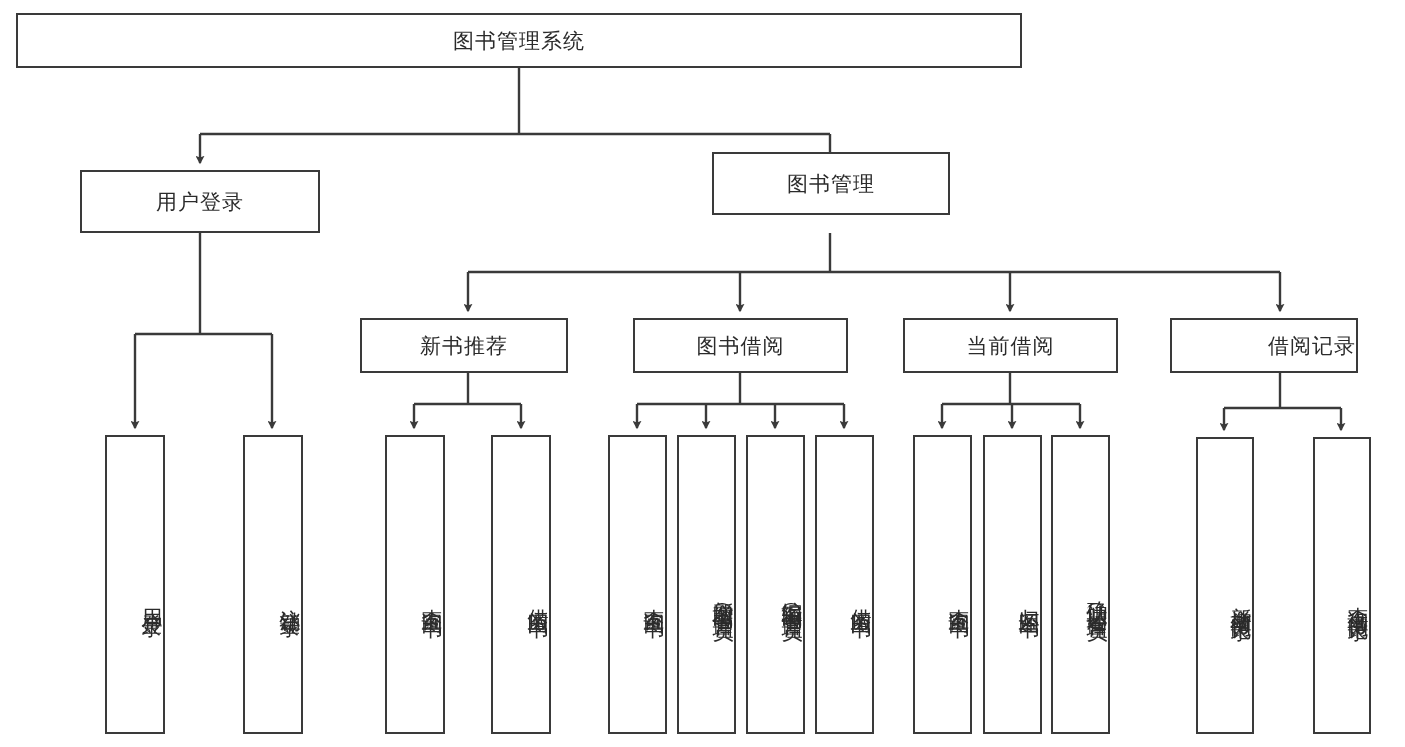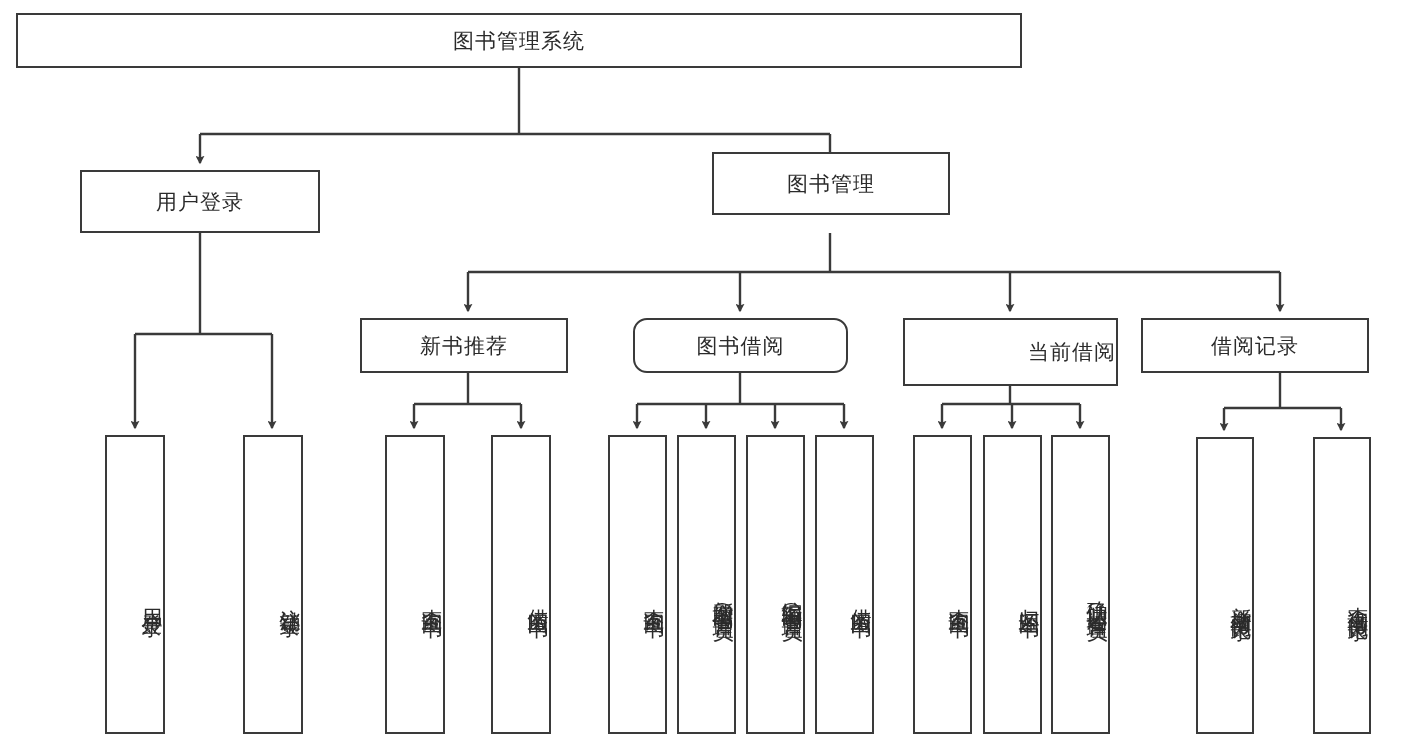--- a/index.html
+++ b/index.html
@@ -132,27 +132,27 @@
   <div class="node node-h" style="left:80px; top:170px; width:240px; height:63px;">
     <span>用户登录</span>
   </div>
   <div class="node node-h" style="left:712px; top:152px; width:238px; height:63px;">
     <span>图书管理</span>
   </div>
 
   <div class="node node-h" style="left:360px; top:318px; width:208px; height:55px;">
     <span>新书推荐</span>
   </div>
-  <div class="node node-h" style="left:633px; top:318px; width:215px; height:55px;border-radius:14px;">
+  <div class="node node-h" style="left:633px; top:318px; width:215px; height:55px;">
     <span>图书借阅</span>
   </div>
-  <div class="node node-h" style="left:903px; top:318px; width:215px; height:68px;justify-content:flex-end;">
+  <div class="node node-h" style="left:903px; top:318px; width:215px; height:55px;">
     <span>当前借阅</span>
   </div>
-  <div class="node node-h" style="left:1141px; top:318px; width:228px; height:55px;">
+  <div class="node node-h" style="left:1170px; top:318px; width:188px; height:55px;justify-content:flex-end;">
     <span>借阅记录</span>
   </div>
 
   <div class="node node-v" style="left:105px; top:435px; width:60px; height:299px;">
     <span>用户登录</span>
   </div>
   <div class="node node-v" style="left:243px; top:435px; width:60px; height:299px;">
     <span>注销登录</span>
   </div>
 

